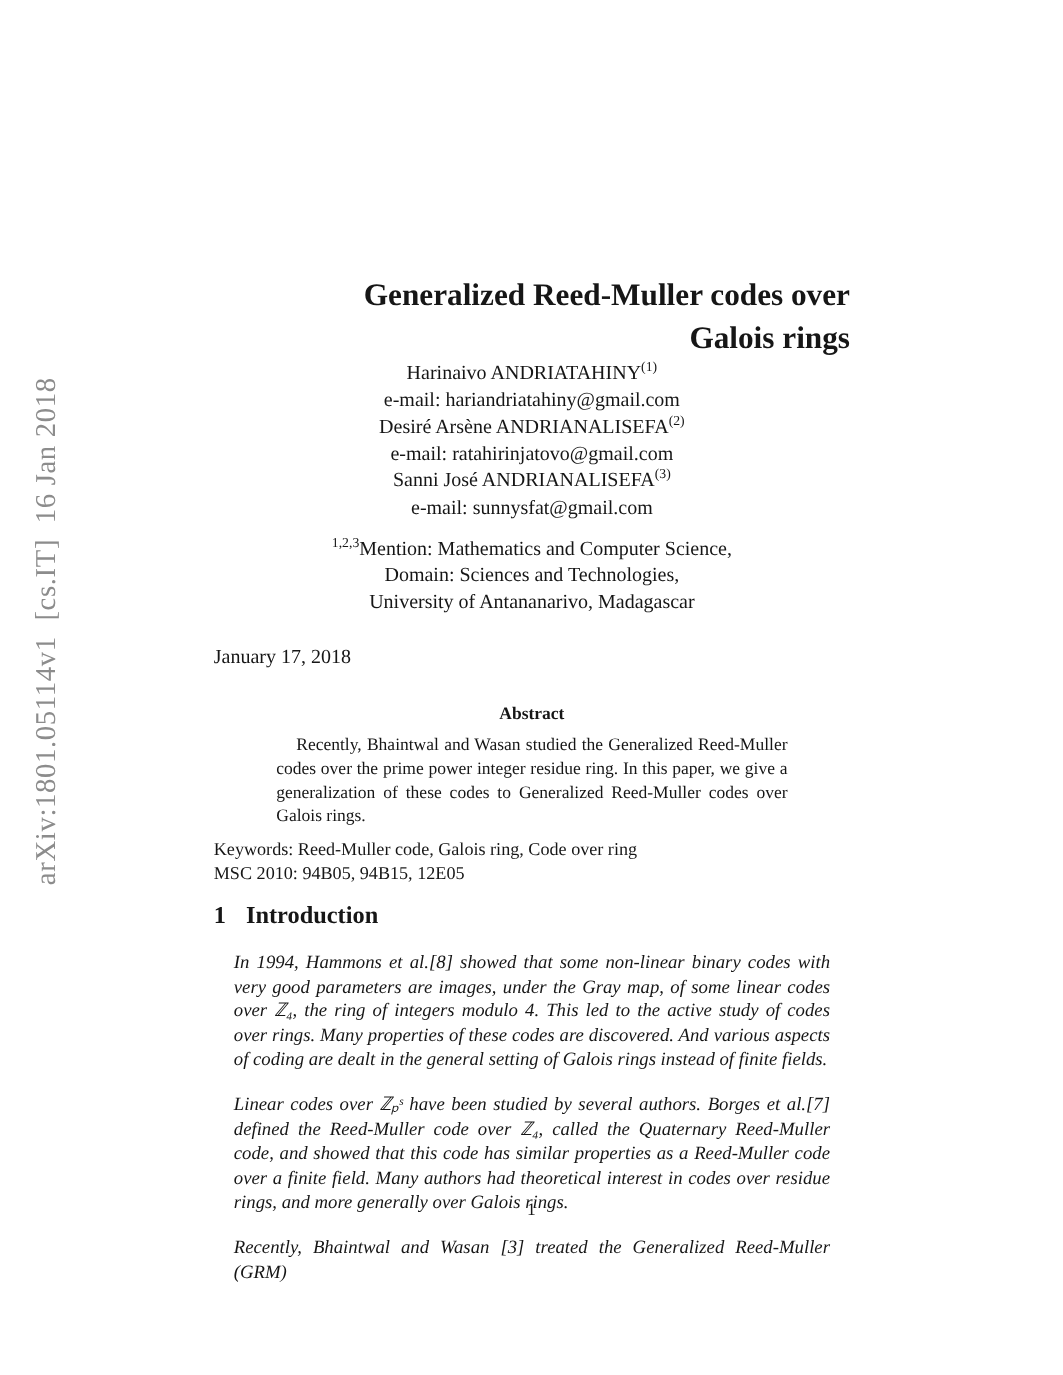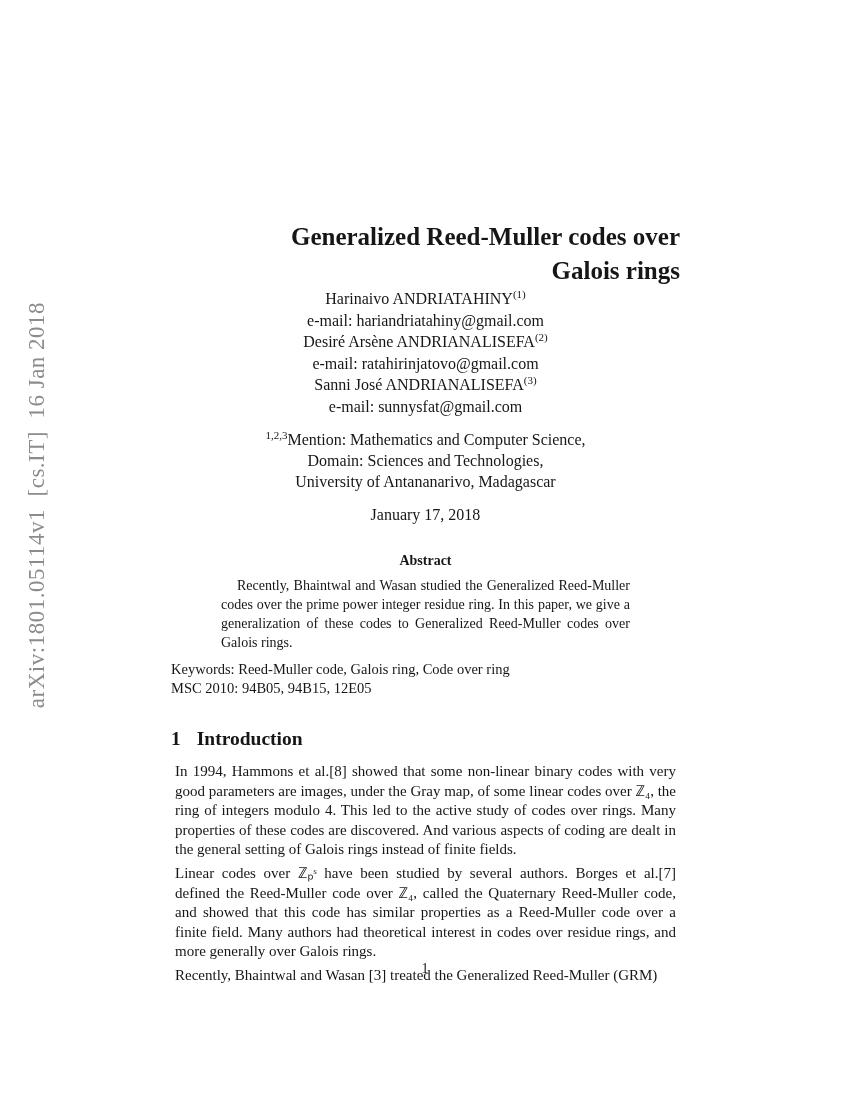--- a/index.html
+++ b/index.html
@@ -46,22 +46,21 @@
     font-size: 11px;
     line-height: 0;
   }
   .affiliation {
     margin-top: 12px;
     text-align: center;
     font-size: 16px;
     line-height: 21px;
   }
   .date {
-    margin-top: 12px;
-    text-align: center;
+    margin-top: 23px;
     font-size: 16px;
     line-height: 21px;
   }
   .abstract-heading {
     margin-top: 26px;
     text-align: center;
     font-weight: bold;
     font-size: 14px;
     line-height: 19px;
     font-family: Liberation Serif, serif;
@@ -72,33 +71,33 @@
     line-height: 19px;
     text-align: justify;
     text-indent: 16px;
   }
   .keywords-block {
     margin-top: 8px;
     font-size: 14.5px;
     line-height: 18.5px;
   }
   .section-heading {
-    margin-top: 30px;
+    margin-top: 13px;
     font-size: 19.5px;
     font-weight: bold;
     line-height: 24px;
   }
   .section-heading .sec-num { margin-right: 16px; }
   .body-text {
     margin-top: 11px;
     font-size: 15px;
     line-height: 19.6px;
     text-align: justify;
   }
-  .body-text p { margin: 4px; }
+  .body-text p { margin: 16px; font-style: italic; }
   .page-number {
     position: absolute;
     top: 961px; left: 0;
     width: 850px;
     text-align: center;
     font-size: 14px;
   }
 </style>
 </head>
 <body>

